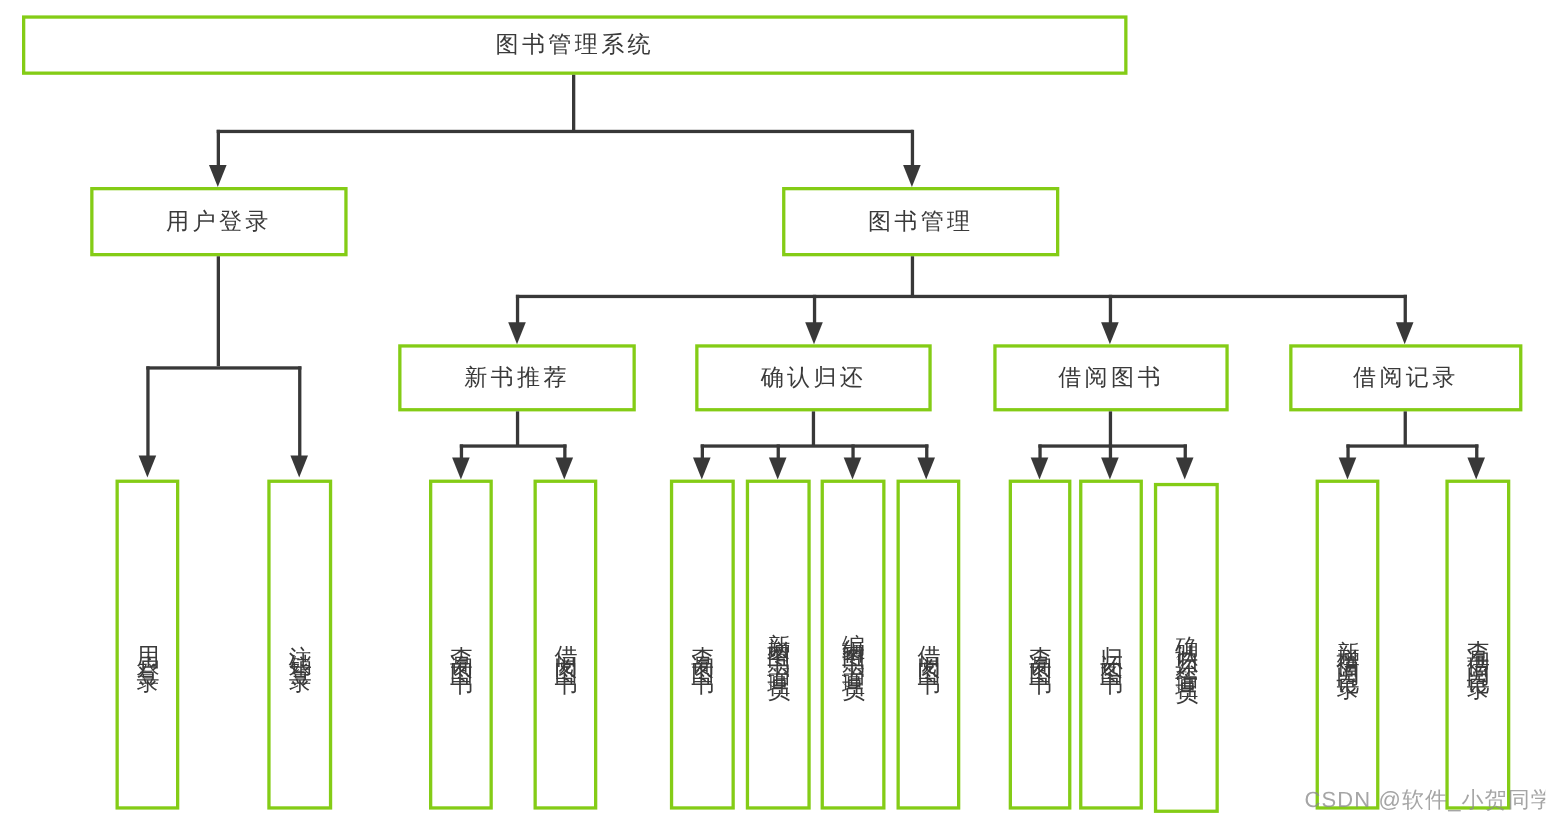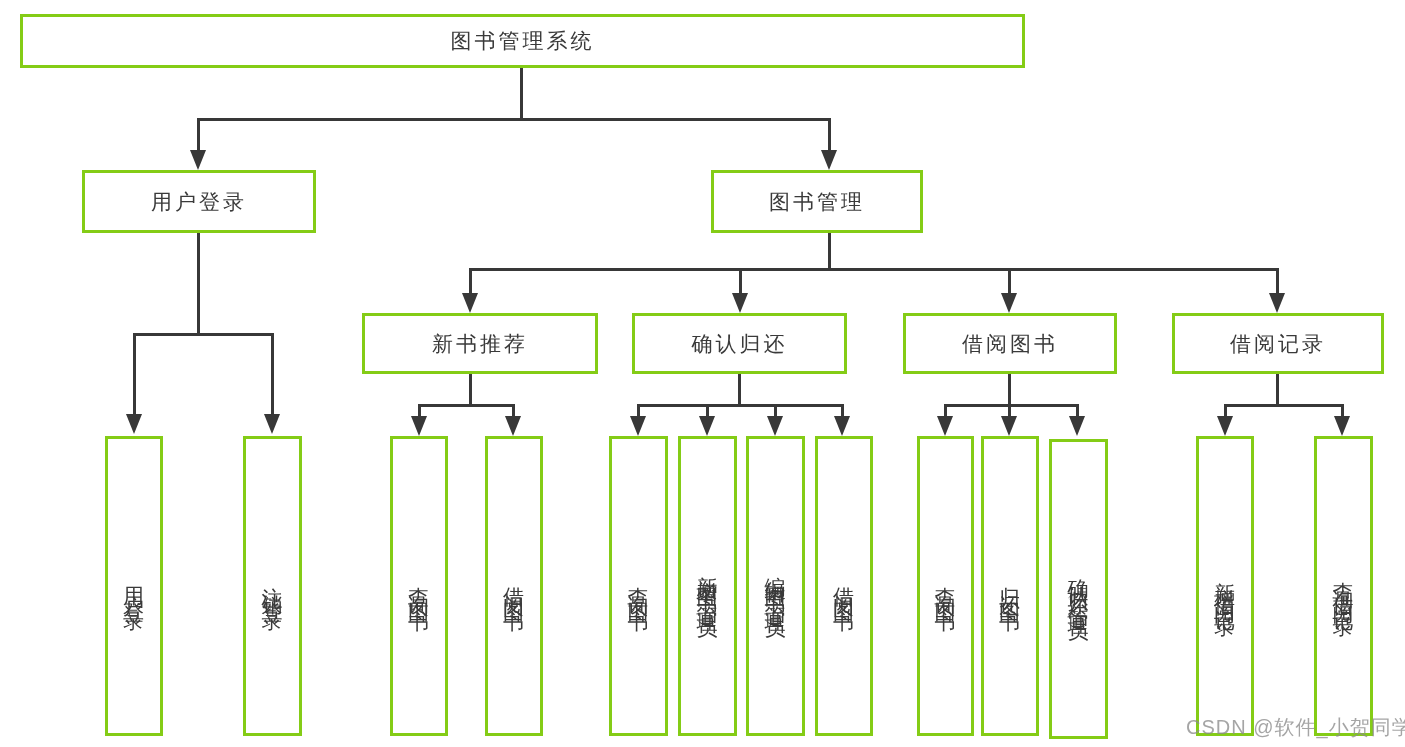--- a/index.html
+++ b/index.html
@@ -64,21 +64,21 @@
   <div class="vline" style="left:520px;top:68px;height:52px;"></div>
   <div class="hline" style="left:197px;top:118px;width:633px;"></div>
   <div class="vline" style="left:197px;top:118px;height:34px;"></div>
   <div class="arrow" style="left:190px;top:150px;"></div>
   <div class="vline" style="left:828px;top:118px;height:34px;"></div>
   <div class="arrow" style="left:821px;top:150px;"></div>
 
   <div class="box hbox" style="left:82px;top:170px;width:234px;height:63px;">
     <span>用户登录</span>
   </div>
-  <div class="box hbox" style="left:711px;top:170px;width:212px;height:63px;">
+  <div class="box hbox" style="left:711px;top:170px;width:252px;height:63px;">
     <span>图书管理</span>
   </div>
 
   <div class="vline" style="left:197px;top:233px;height:100px;"></div>
   <div class="hline" style="left:133px;top:333px;width:141px;"></div>
   <div class="vline" style="left:133px;top:333px;height:83px;"></div>
   <div class="arrow" style="left:126px;top:414px;"></div>
   <div class="vline" style="left:271px;top:333px;height:83px;"></div>
   <div class="arrow" style="left:264px;top:414px;"></div>
 
@@ -86,21 +86,21 @@
   <div class="hline" style="left:469px;top:268px;width:810px;"></div>
   <div class="vline" style="left:469px;top:268px;height:28px;"></div>
   <div class="arrow" style="left:462px;top:293px;"></div>
   <div class="vline" style="left:739px;top:268px;height:28px;"></div>
   <div class="arrow" style="left:732px;top:293px;"></div>
   <div class="vline" style="left:1008px;top:268px;height:28px;"></div>
   <div class="arrow" style="left:1001px;top:293px;"></div>
   <div class="vline" style="left:1276px;top:268px;height:28px;"></div>
   <div class="arrow" style="left:1269px;top:293px;"></div>
 
-  <div class="box hbox" style="left:362px;top:313px;width:236px;height:61px;">
+  <div class="box hbox" style="left:362px;top:313px;width:216px;height:61px;">
     <span>新书推荐</span>
   </div>
   <div class="box hbox" style="left:632px;top:313px;width:215px;height:61px;">
     <span>确认归还</span>
   </div>
   <div class="box hbox" style="left:903px;top:313px;width:214px;height:61px;">
     <span>借阅图书</span>
   </div>
   <div class="box hbox" style="left:1172px;top:313px;width:212px;height:61px;">
     <span>借阅记录</span>

